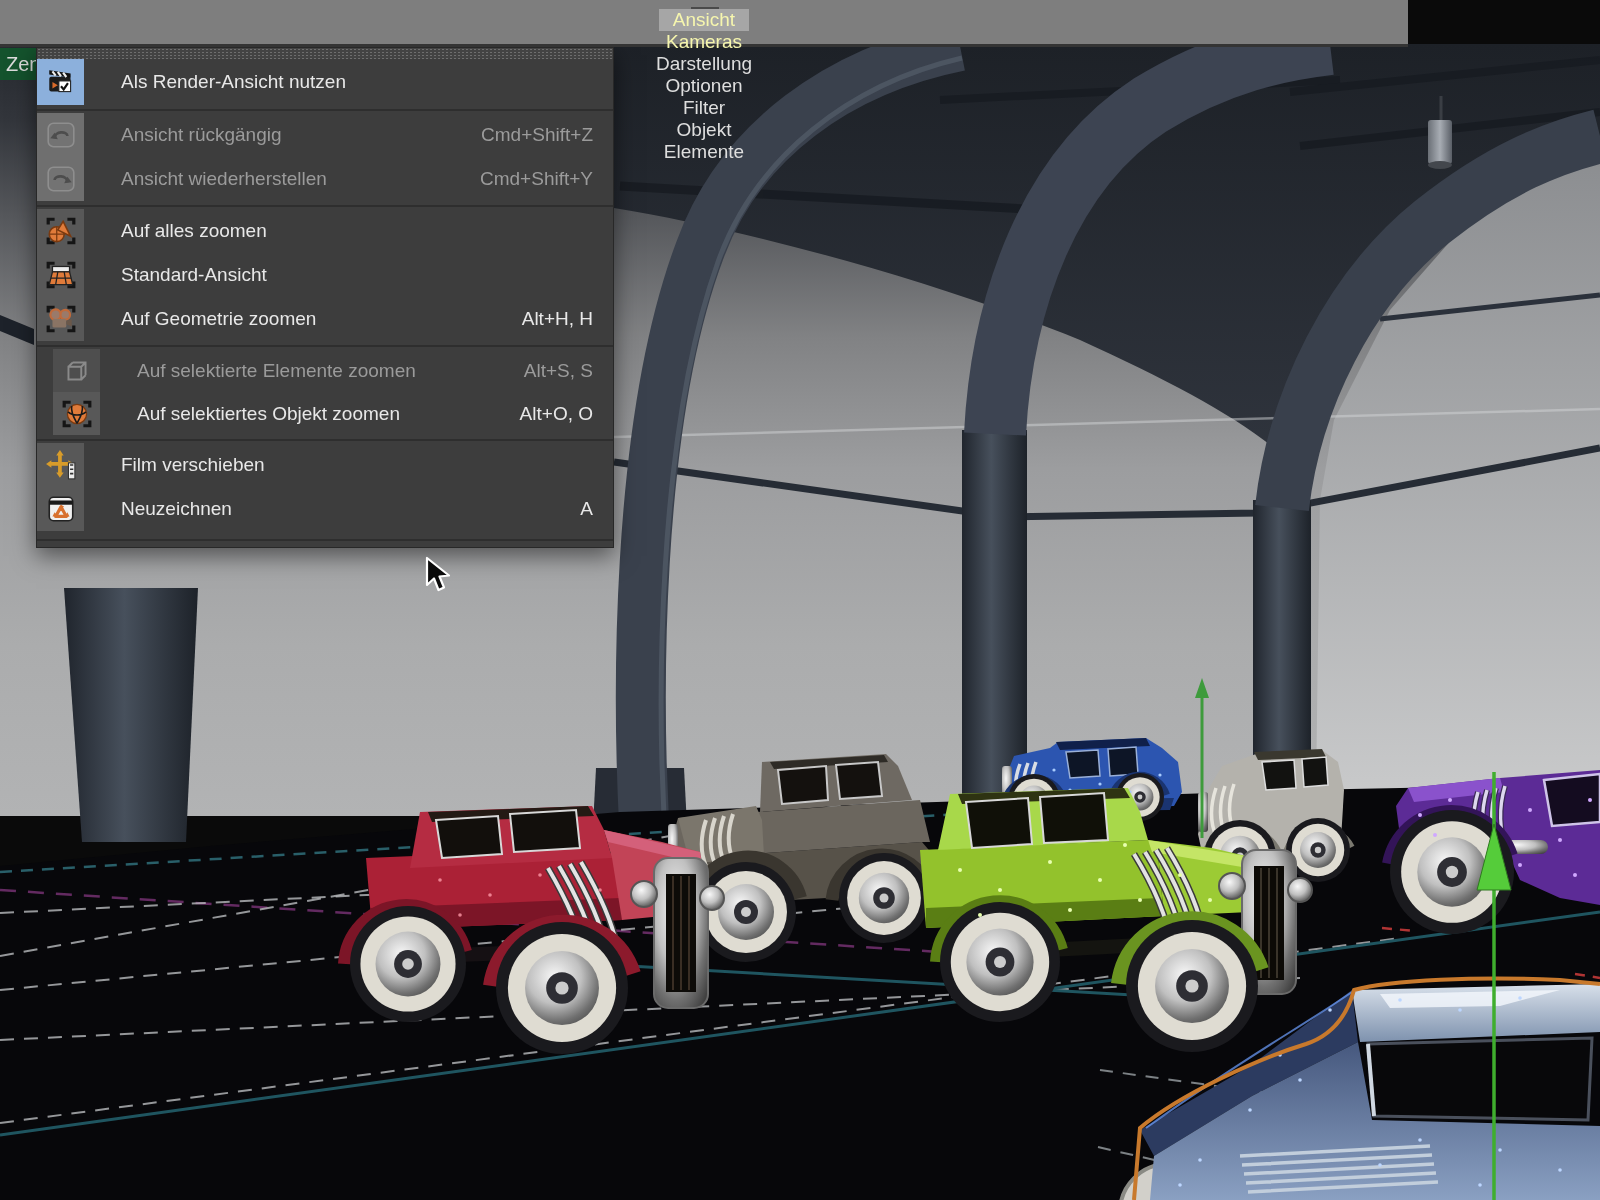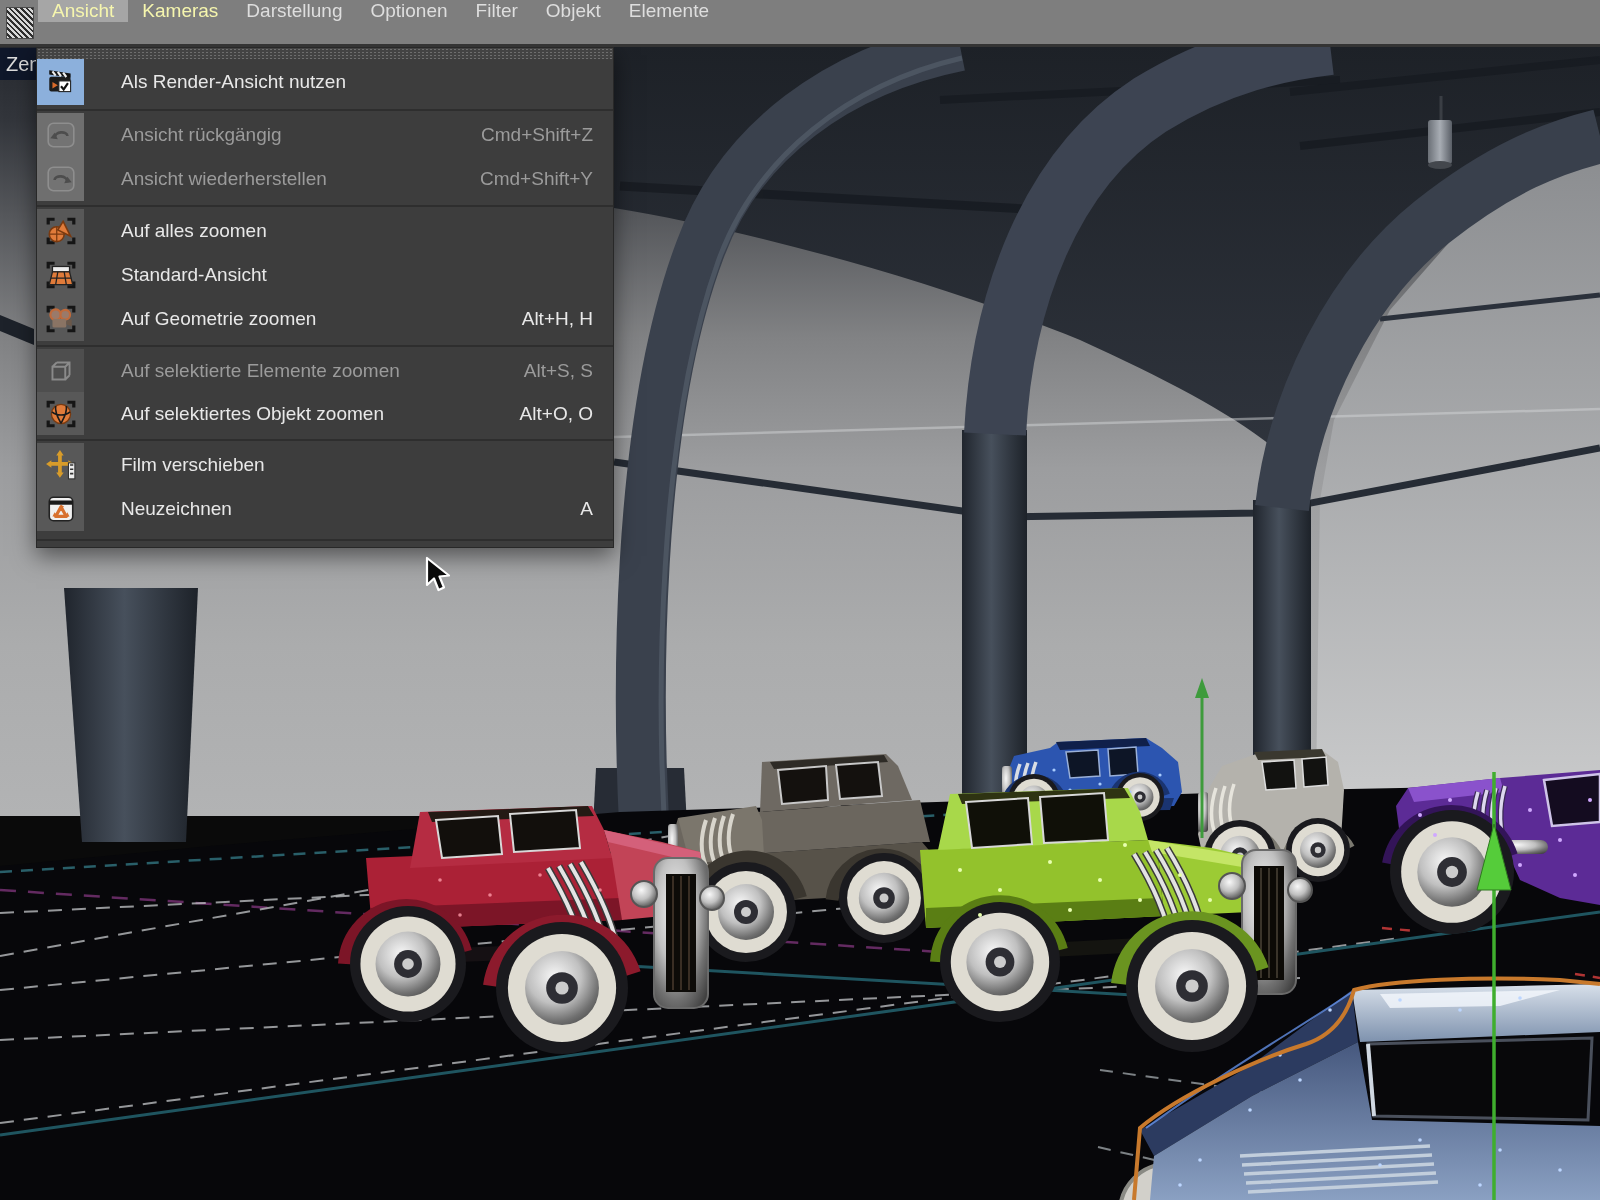--- a/index.html
+++ b/index.html
@@ -6,58 +6,58 @@
   body{
     width:1600px;height:1200px;overflow:hidden;position:relative;
     background:#0a0a0a;
     font-family:"Liberation Sans","DejaVu Sans",sans-serif;
     -webkit-font-smoothing:antialiased;
   }
   
   #scene{position:absolute;left:0;top:0;width:1600px;height:1200px;display:block;}
   
   #menubar{
-    position:absolute;left:0;top:0;width:1600px;height:44px;
+    position:absolute;left:0;top:0;width:1408px;height:44px;
     background:var(--menubar-bg,#7e7e7e);
     border-bottom:3px solid #343434;
-    display:flex;align-items:flex-start;z-index:30;
+    display:flex;align-items:center;z-index:30;flex-direction:column;
   }
   #grip{
     width:26px;height:30px;margin:7px 4px 0 6px;
     background:repeating-linear-gradient(45deg,#d8d8d8 0 2px,#2e2e2e 2px 4px);
     border:1px solid #4a4a4a;
   }
   .mb-item{
     display:flex;align-items:center;padding:0 14px;
     font-size:19px;color:var(--menubar-text,#dedede);cursor:default;white-space:nowrap;
   }
   .mb-item.accent{color:var(--menubar-accent-text,#f6f6ae);}
   .mb-item.open{background:var(--menubar-highlight-bg,#a6a6a6);}
   
   #vp-tab{
     position:absolute;left:0;top:48px;width:40px;height:32px;z-index:5;
-    background:#0f172a;color:#dcdcdc;font-size:20px;line-height:32px;
+    background:#14532d;color:#dcdcdc;font-size:20px;line-height:32px;
     padding-left:6px;overflow:hidden;white-space:nowrap;border-radius:0 0 4px 0;
   }
   
   #menu{
     position:absolute;left:36px;top:47px;width:578px;z-index:20;
     background:var(--menu-bg,#3d3d3d);
     border:1px solid #282828;box-sizing:border-box;
     box-shadow:0 8px 22px rgba(0,0,0,.5);
   }
   #tearoff{
     height:11px;
     background-color:#434343;
     background-image:radial-gradient(#6e6e6e 1px,transparent 1.2px);
     background-size:4px 3px;
   }
   .mrow{display:flex;align-items:center;height:44px;gap:20px;}
   .mrow.tall{height:46px;}
-  .mrow.short{height:43px;}
+  .mrow.short{height:43px;margin-left:16px;}
   .micon{
     width:47px;align-self:stretch;flex:0 0 47px;
     display:flex;align-items:center;justify-content:center;
     background:#585858;
   }
   .micon.blue{background:#8cb0dc;}
   .micon.light{background:#6f6f6f;}
   .micon.dim{background:#4e4e4e;}
   .mrow.highlight{background:var(--menu-highlight-bg,#929292);}
   .mrow.highlight .micon{background:transparent;}

